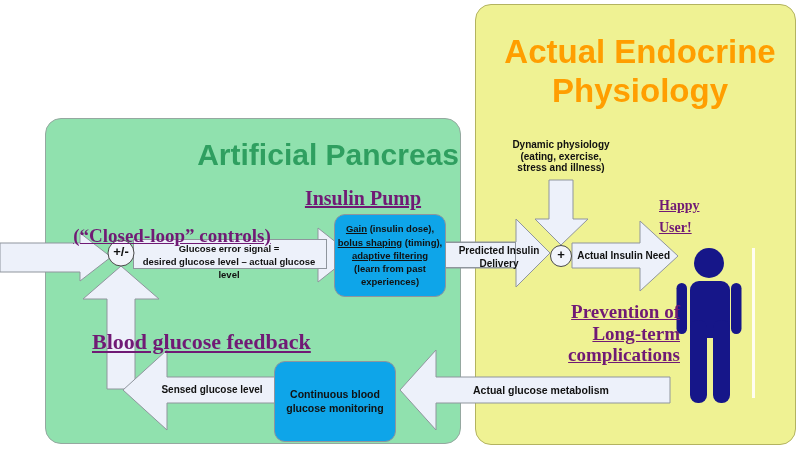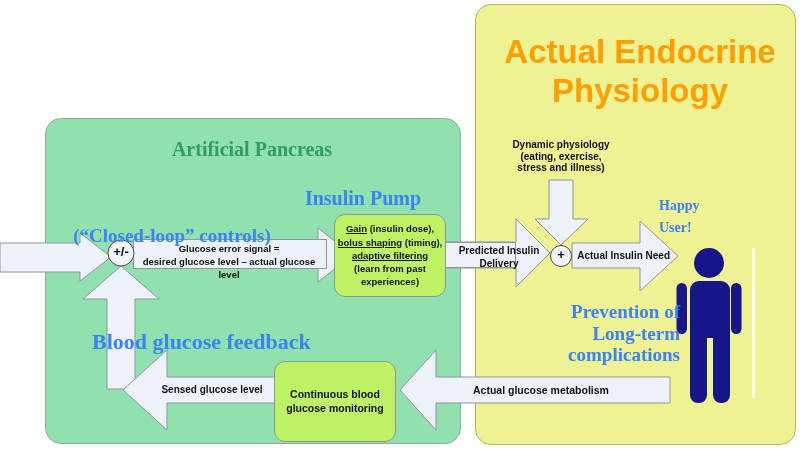--- a/index.html
+++ b/index.html
@@ -8,26 +8,26 @@
   .panel{position:absolute;border-radius:16px;}
   .panel-green{left:45px;top:118px;width:414px;height:324px;background:#90e1ae;border:1px solid #95a8a0;}
   .panel-yellow{left:475px;top:4px;width:319px;height:439px;background:#eff293;border:1px solid #b3b360;}
   svg.layer{position:absolute;left:0;top:0;}
   .arrow{fill:#edf1fa;stroke:#8f959d;stroke-width:1;}
   .sumcircle{fill:#f2f4fb;stroke:#4a4a4a;stroke-width:1;}
   .person{fill:#161689;}
   .lbl{position:absolute;font-weight:bold;color:#111;}
   .sans-sm{font-family:"Liberation Sans",sans-serif;font-size:10px;line-height:12.5px;}
   .center{text-align:center;}
-  .serif-red{position:absolute;font-family:"Liberation Serif",serif;font-weight:bold;color:#3b82f6;}
-  .title-green{position:absolute;left:45px;top:138px;width:414px;text-align:center;
-               font-size:20px;font-weight:bold;color:#2f9f60;font-family:Liberation Serif, serif;}
+  .serif-red{position:absolute;font-family:"Liberation Serif",serif;font-weight:bold;color:#701a75;text-decoration:underline;}
+  .title-green{position:absolute;left:45px;top:138px;width:414px;text-align:right;
+               font-size:30px;font-weight:bold;color:#2f9f60;}
   .title-orange{position:absolute;left:475px;top:32px;width:330px;text-align:center;
                 font-size:33px;line-height:39px;font-weight:bold;color:#ff9e00;}
-  .blockbox{position:absolute;background:#bef264;border:1px solid #8f959d;border-radius:11px;
+  .blockbox{position:absolute;background:#0ea5e9;border:1px solid #8f959d;border-radius:11px;
             display:flex;flex-direction:column;justify-content:center;text-align:center;}
   .u{text-decoration:underline;}
   .nowrap{white-space:nowrap;text-align:right;}
 </style>
 </head>
 <body>
 
 <div class="stage">
 
   <div class="panel panel-green"></div>

